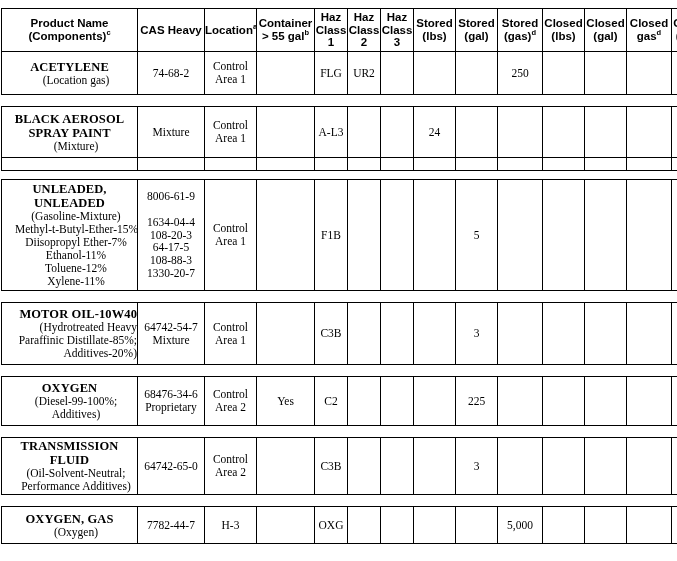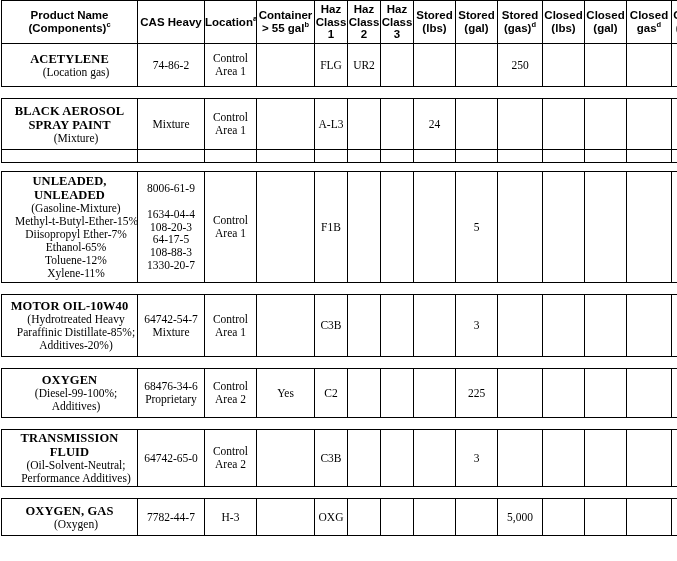--- a/index.html
+++ b/index.html
@@ -10,20 +10,21 @@
   body {
     width: 677px;
     height: 561px;
     font-family: "Liberation Serif", serif;
     color: #000000;
     overflow: hidden;
   }
   #sheet {
     width: 677px;
     position: relative;
+    margin-top: 8px;
   }
   table.hmis {
     border-collapse: collapse;
     table-layout: fixed;
     width: 675px;
     margin: 0 1px;
     background: #fff;
   }
   table.hmis td, table.hmis th {
     border: 1px solid #000000;
@@ -162,21 +163,21 @@
           </th>
         </tr>
       </thead>
       <tbody>
         <tr>
           <td class="prod" style="height: 42px;">
             <div class="pname">ACETYLENE</div>
             <span class="comp">(Location gas)</span>
           </td>
           <td class="cas">
-            <span class="casline">74-86-2</span>
+            <span class="casline">74-68-2</span>
           </td>
           <td class="loc">
             <div>Control</div>
             <div>Area 1</div>
           </td>
           <td class="val"></td>
           <td class="val">FLG</td>
           <td class="val">UR2</td>
           <td class="val"></td>
           <td class="val"></td>
@@ -270,21 +271,21 @@
         <col style="width: 33px;">
       </colgroup>
       <tbody>
         <tr>
           <td class="prod" style="height: 110px;">
             <div class="pname">UNLEADED,</div>
             <div class="pname">UNLEADED</div>
             <span class="comp">(Gasoline-Mixture)</span>
             <span class="comp">Methyl-t-Butyl-Ether-15%</span>
             <span class="comp">Diisopropyl Ether-7%</span>
-            <span class="comp">Ethanol-65%</span>
+            <span class="comp">Ethanol-11%</span>
             <span class="comp">Toluene-12%</span>
             <span class="comp">Xylene-11%</span>
           </td>
           <td class="cas">
             <span class="casline">8006-61-9</span>
             <span class="casline">&nbsp;</span>
             <span class="casline">1634-04-4</span>
             <span class="casline">108-20-3</span>
             <span class="casline">64-17-5</span>
             <span class="casline">108-88-3</span>
@@ -321,21 +322,21 @@
         <col style="width: 42px;">
         <col style="width: 42px;">
         <col style="width: 45px;">
         <col style="width: 42px;">
         <col style="width: 42px;">
         <col style="width: 45px;">
         <col style="width: 33px;">
       </colgroup>
       <tbody>
         <tr>
-          <td class="prod" style="height: 61px;">
+          <td class="prod" style="height: 61px; text-align: right;">
             <div class="pname">MOTOR OIL-10W40</div>
             <span class="comp">(Hydrotreated Heavy</span>
             <span class="comp">Paraffinic Distillate-85%;</span>
             <span class="comp">Additives-20%)</span>
           </td>
           <td class="cas">
             <span class="casline">64742-54-7</span>
             <span class="casline">Mixture</span>
           </td>
           <td class="loc">

